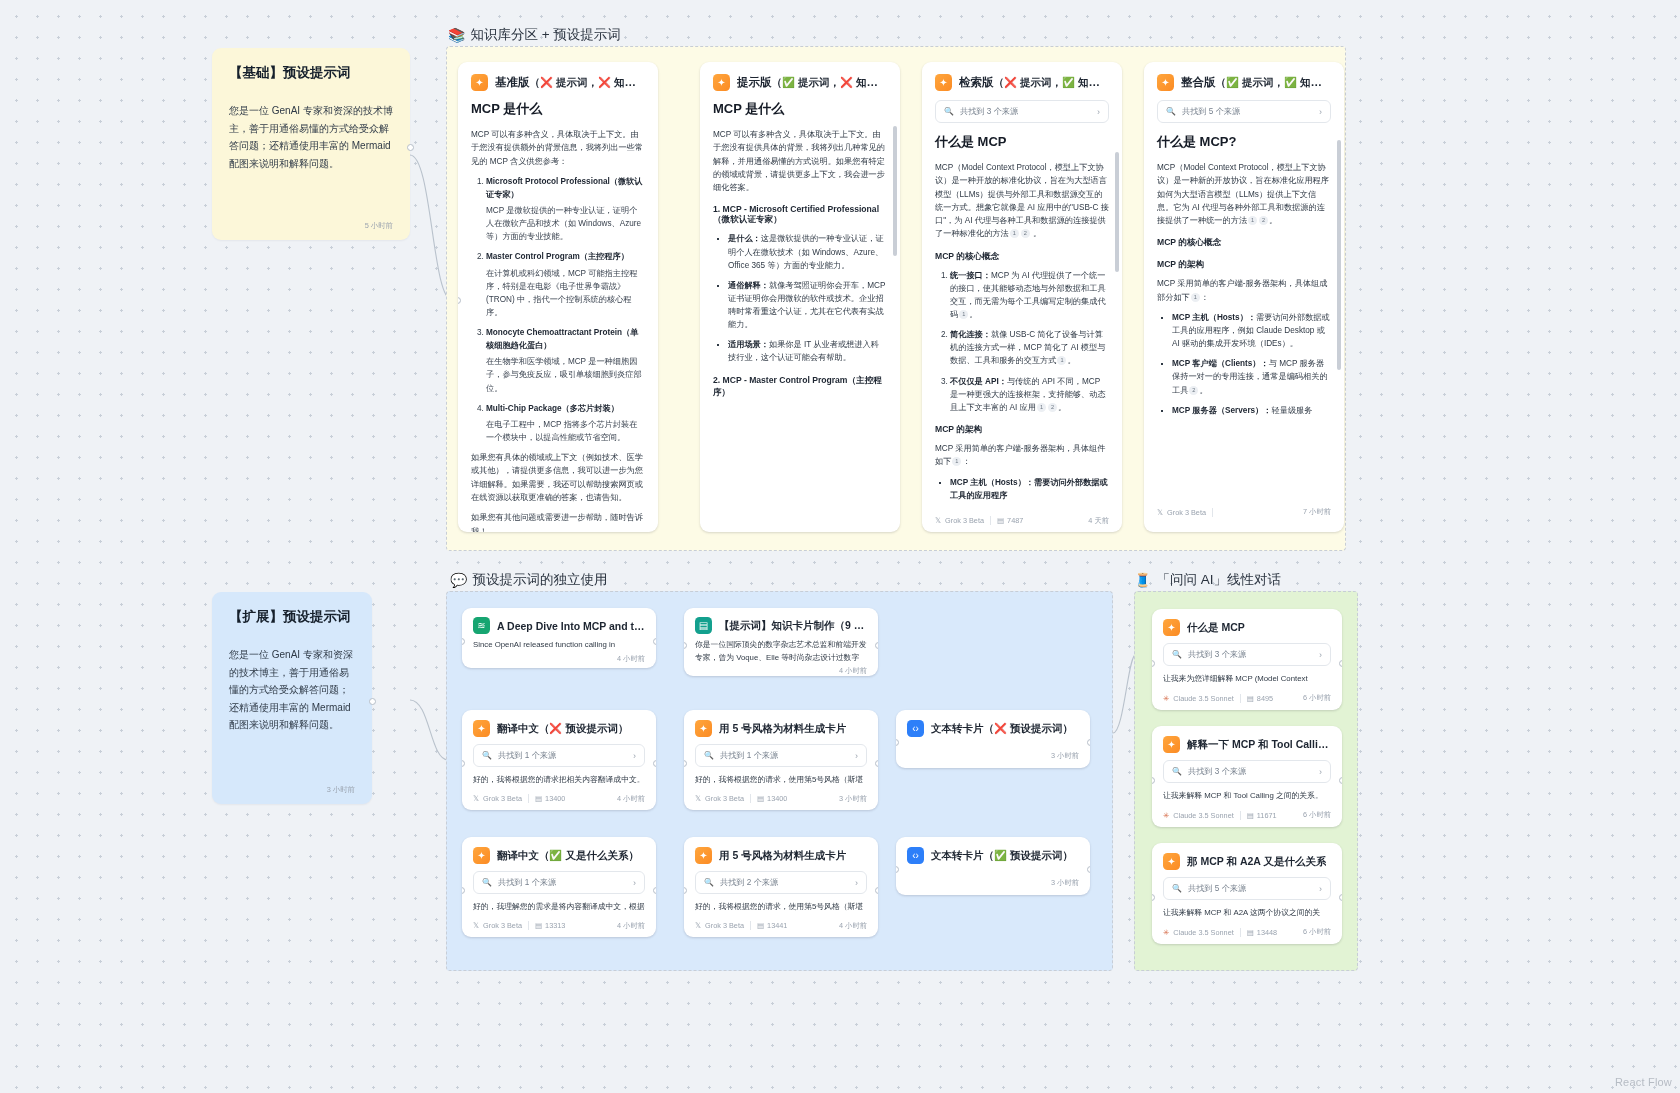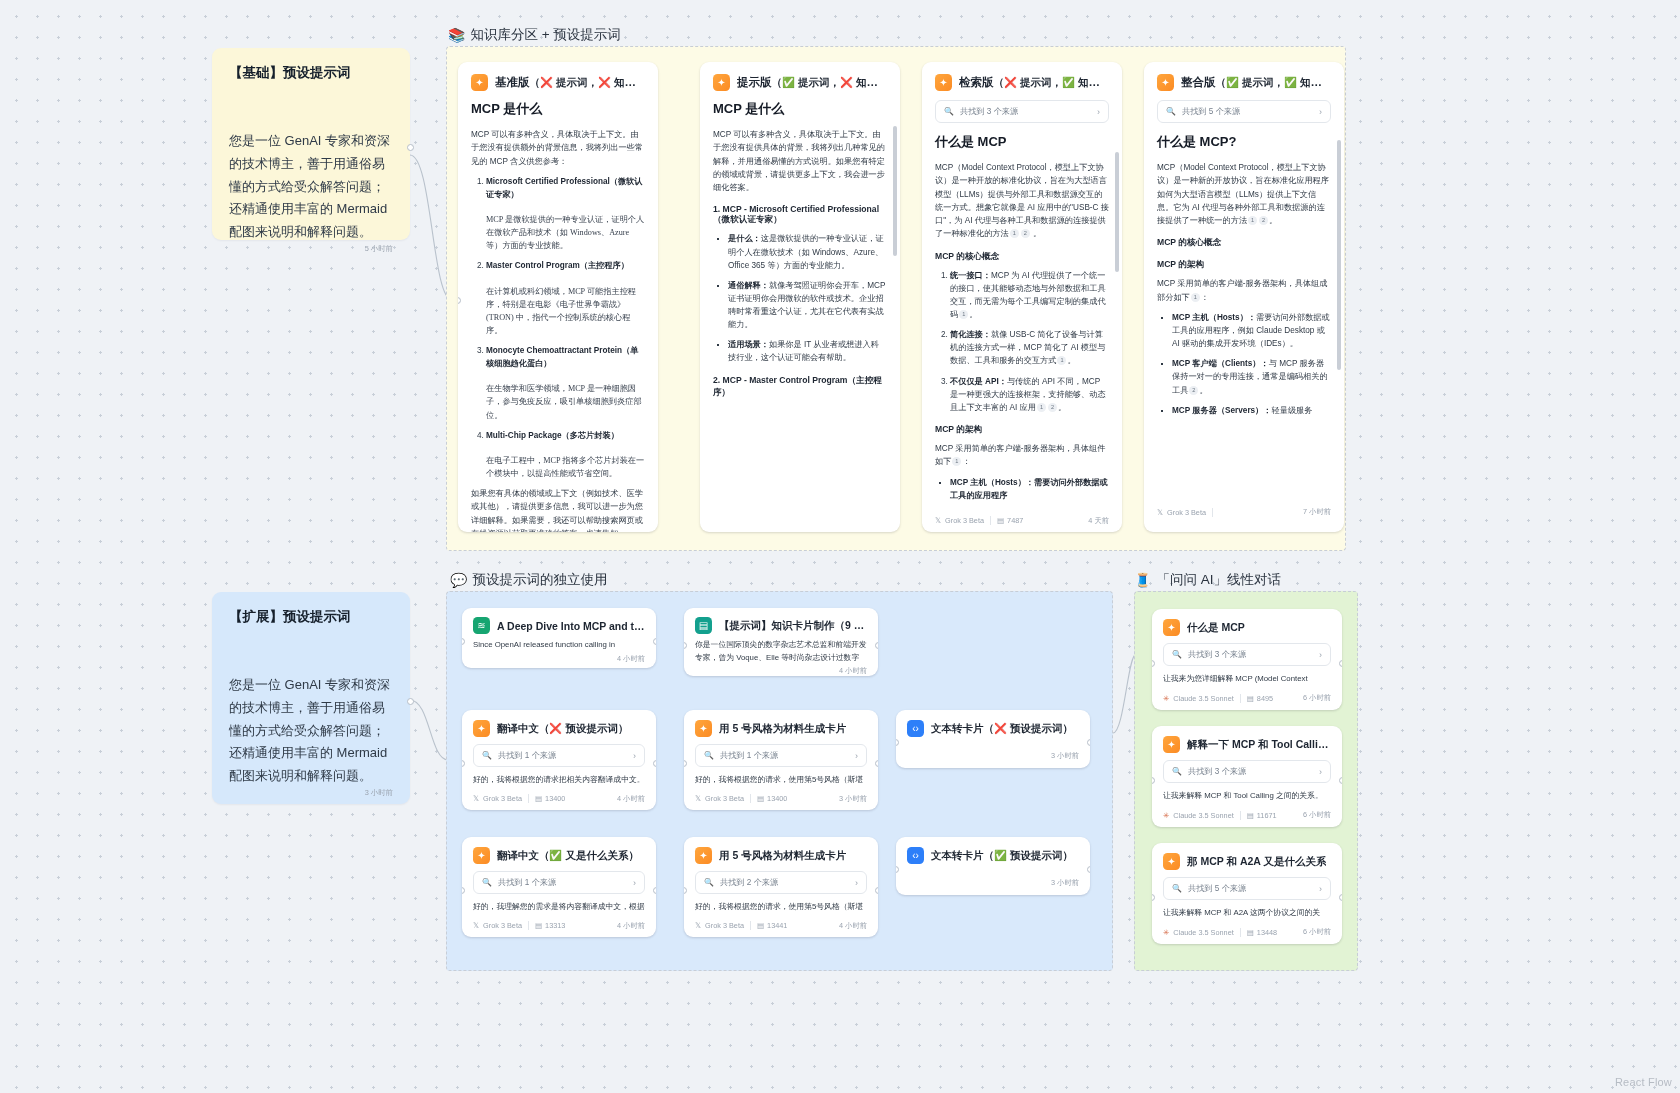--- a/index.html
+++ b/index.html
@@ -81,21 +81,21 @@
     margin-bottom: 7px;
   }
   .para.sm { font-size: 7.8px; }
   ol.lst, ul.lst { margin: 2px 0 4px 0; padding-left: 15px; }
   ol.lst > li, ul.lst > li {
     font-size: 8.2px; line-height: 1.6; color: #303a46;
     margin-bottom: 7px;
   }
   ol.lst > li > b, ul.lst > li > b { color: #1d2531; font-weight: 700; }
   ul.lst { list-style: square; }
-  .sub { margin-top: 12px; display: block; font-weight: 400; color: #39424f; font-family: Liberation Serif, serif; }
+  .sub { margin-top: 3px; display: block; font-weight: 400; color: #39424f; }
 
   .ref {
     display: inline-flex; align-items: center; justify-content: center;
     width: 9px; height: 9px; border-radius: 50%;
     background: #eceff3; color: #6b7682;
     font-size: 5.6px; vertical-align: 1px; margin: 0 1px;
   }
 
   
   .search-pill {
@@ -134,21 +134,21 @@
   
   .prompt-card {
     position: absolute; border-radius: 9px;
     padding: 16px 17px 0 17px;
     display: flex; flex-direction: column;
     box-shadow: 0 1px 2px rgba(16,24,40,.05);
   }
   .prompt-card.basic { background: #fcf7d9; }
   .prompt-card.ext   { background: #d6e8fb; }
   .prompt-title { font-size: 13.5px; font-weight: 700; color: #16202c; margin-bottom: 20px; }
-  .prompt-body  { font-size: 13px; line-height: 1.75; color: #2f3a47; margin-top: 28px; }
+  .prompt-body  { font-size: 10px; line-height: 1.75; color: #2f3a47; }
   .prompt-body ul { margin: 8px 0 0 0; padding-left: 14px; list-style: square; }
   .prompt-body li { margin-bottom: 7px; }
   .prompt-time { margin-top: auto; text-align: right; font-size: 7.4px; color: #9aa3af; padding-bottom: 9px; }
 
   
   .handle {
     position: absolute; width: 7px; height: 7px; border-radius: 50%;
     background: #fff; border: 1px solid #b6bec8;
   }
   
@@ -201,41 +201,41 @@
   </div>
   <div class="group g-green" style="left:1134px; top:591px; width:224px; height:380px;"></div>
 
   <div class="prompt-card basic" style="left:212px; top:48px; width:198px; height:192px;">
     <div class="prompt-title">【基础】预设提示词</div>
     <div class="prompt-body">您是一位 GenAI 专家和资深的技术博主，善于用通俗易懂的方式给受众解答问题；还精通使用丰富的 Mermaid 配图来说明和解释问题。</div>
     <div class="prompt-time">5 小时前</div>
     <div class="handle" style="right:-4px; top:50%;"></div>
   </div>
 
-  <div class="prompt-card ext" style="left:212px; top:592px; width:198px; height:212px;">
+  <div class="prompt-card ext" style="left:212px; top:592px; width:160px; height:212px;">
     <div class="prompt-title">【扩展】预设提示词</div>
     <div class="prompt-body">
       <span>您是一位 GenAI 专家和资深的技术博主，善于用通俗易懂的方式给受众解答问题；还精通使用丰富的 Mermaid 配图来说明和解释问题。</span>
     </div>
     <div class="prompt-time">3 小时前</div>
     <div class="handle" style="right:-4px; top:50%;"></div>
   </div>
 
   <div class="node" style="left:458px; top:62px; width:200px; height:470px;">
     <div class="node-pad">
       <div class="node-head">
         <span class="sq-icon sq-orange">✦</span>
         <span class="node-title">
           <span>基准版</span><span class="mk">（❌ 提示词，❌ 知识库）</span>
         </span>
       </div>
       <div class="h2">MCP 是什么</div>
       <div class="para">MCP 可以有多种含义，具体取决于上下文。由于您没有提供额外的背景信息，我将列出一些常见的 MCP 含义供您参考：</div>
       <ol class="lst">
-        <li><b>Microsoft Certified Professional（微软认证专家）</b><span class="sub">MCP 是微软提供的一种专业认证，证明个人在微软产品和技术（如 Windows、Azure 等）方面的专业技能。</span></li>
+        <li><b>Microsoft Protocol Professional（微软认证专家）</b><span class="sub">MCP 是微软提供的一种专业认证，证明个人在微软产品和技术（如 Windows、Azure 等）方面的专业技能。</span></li>
         <li><b>Master Control Program（主控程序）</b><span class="sub">在计算机或科幻领域，MCP 可能指主控程序，特别是在电影《电子世界争霸战》(TRON) 中，指代一个控制系统的核心程序。</span></li>
         <li><b>Monocyte Chemoattractant Protein（单核细胞趋化蛋白）</b><span class="sub">在生物学和医学领域，MCP 是一种细胞因子，参与免疫反应，吸引单核细胞到炎症部位。</span></li>
         <li><b>Multi-Chip Package（多芯片封装）</b><span class="sub">在电子工程中，MCP 指将多个芯片封装在一个模块中，以提高性能或节省空间。</span></li>
       </ol>
       <div class="para">如果您有具体的领域或上下文（例如技术、医学或其他），请提供更多信息，我可以进一步为您详细解释。如果需要，我还可以帮助搜索网页或在线资源以获取更准确的答案，也请告知。</div>
       <div class="para">如果您有其他问题或需要进一步帮助，随时告诉我！</div>
     </div>
 
     <div class="handle" style="left:-4px; top:50%;"></div>
   </div>

